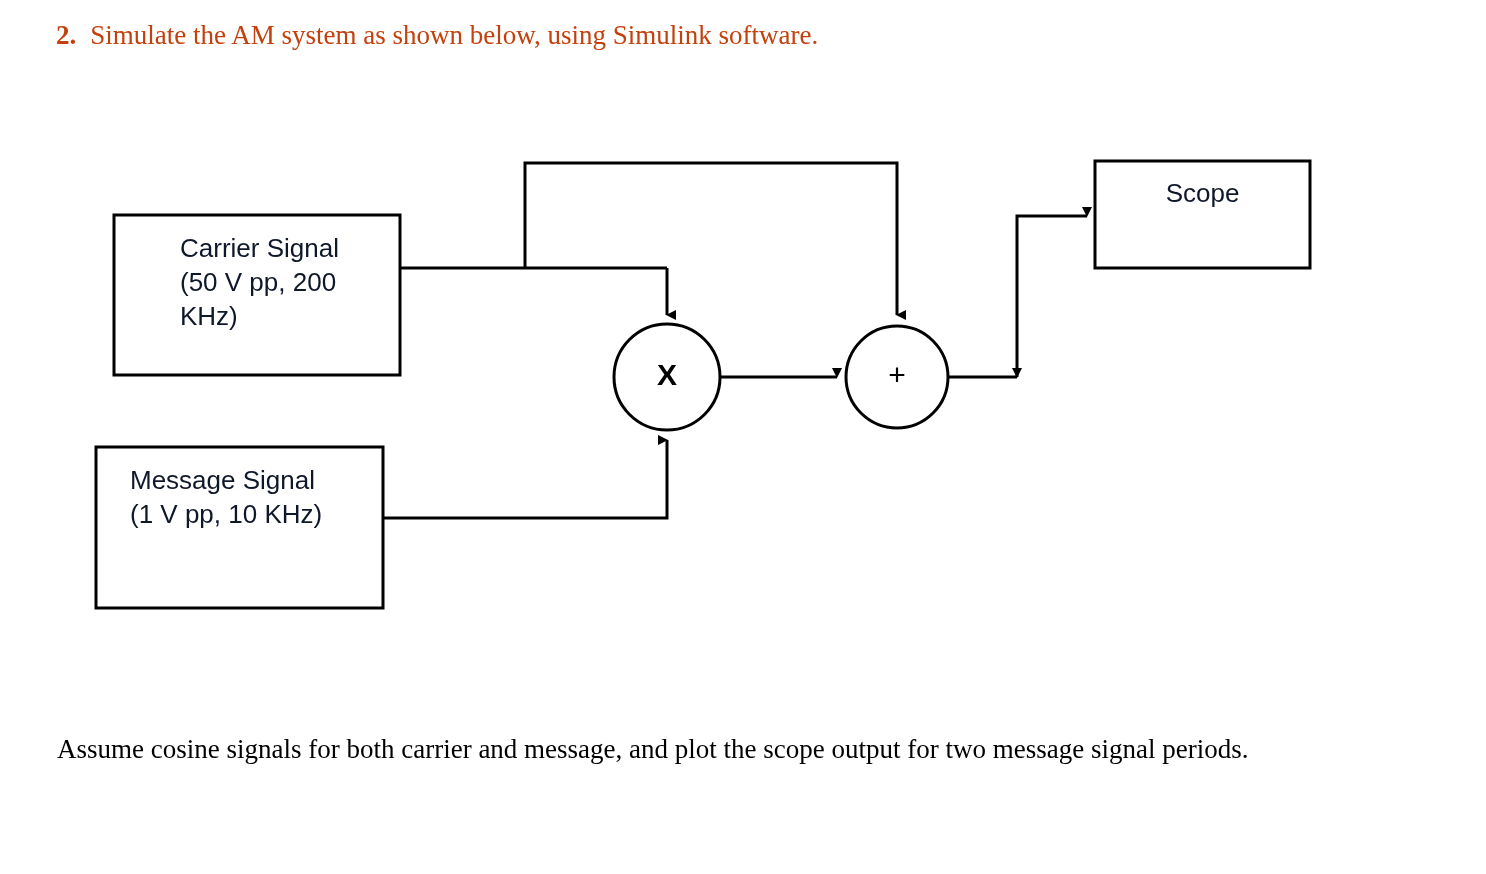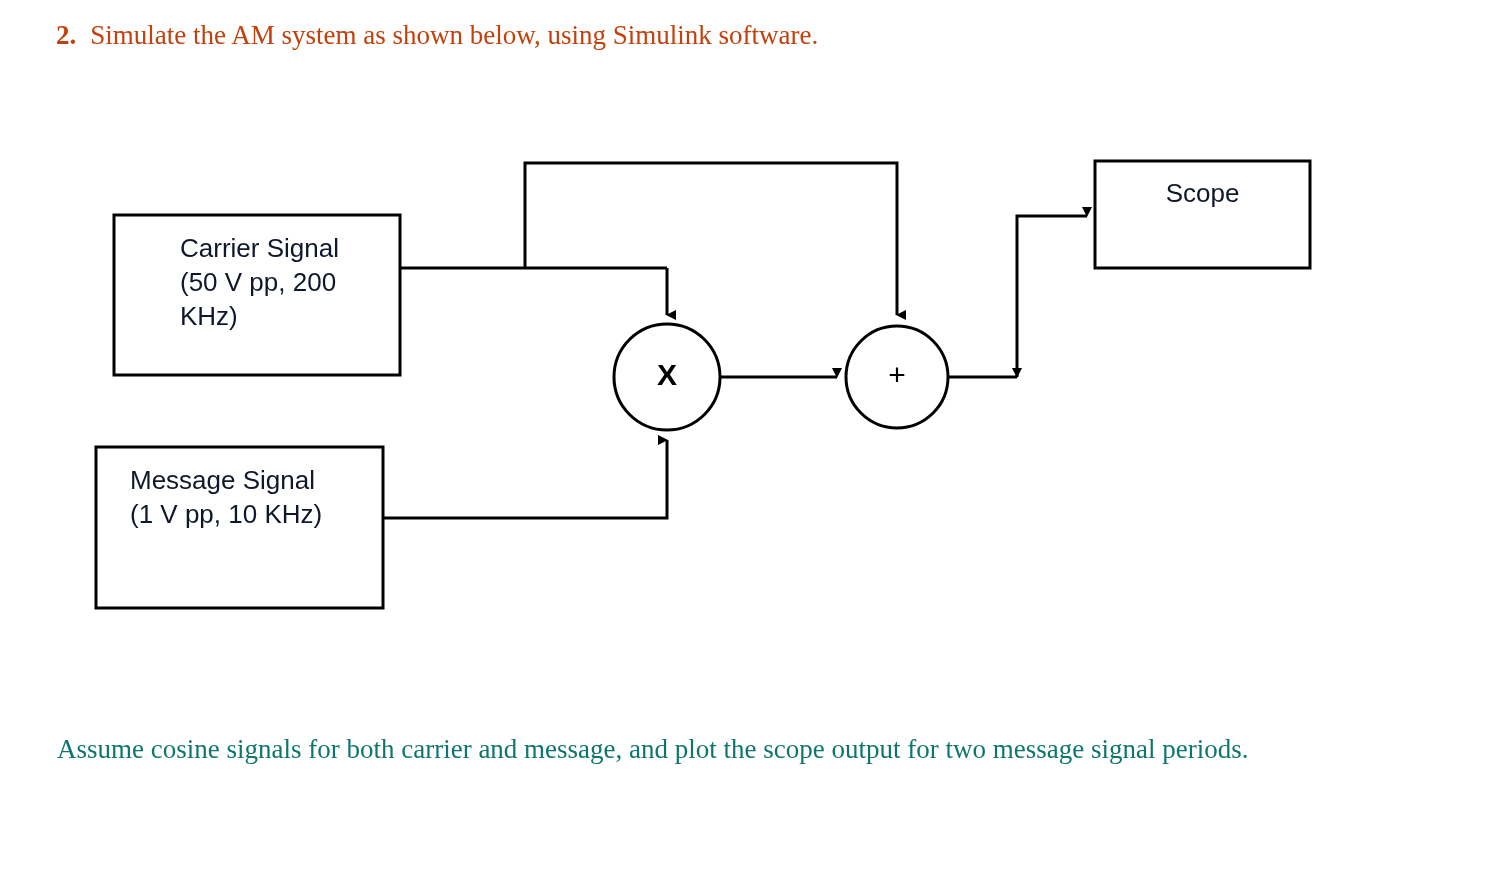--- a/index.html
+++ b/index.html
@@ -103,21 +103,21 @@
   .body-paragraph {
     position: absolute;
     left: 57px;
     top: 715px;
     width: 1390px;
     font-family: "Liberation Serif", "DejaVu Serif", serif;
     font-size: 27px;
     line-height: 68px;
     text-align: justify;
     text-justify: inter-word;
-    color: #0f766e;
+    color: #000000;
   }
 </style>
 </head>
 <body>
 
 <div class="question-heading">
   <span class="q-number">2.</span><span>Simulate the AM system as shown below, using Simulink software.</span>
 </div>
 
 <div class="diagram">

